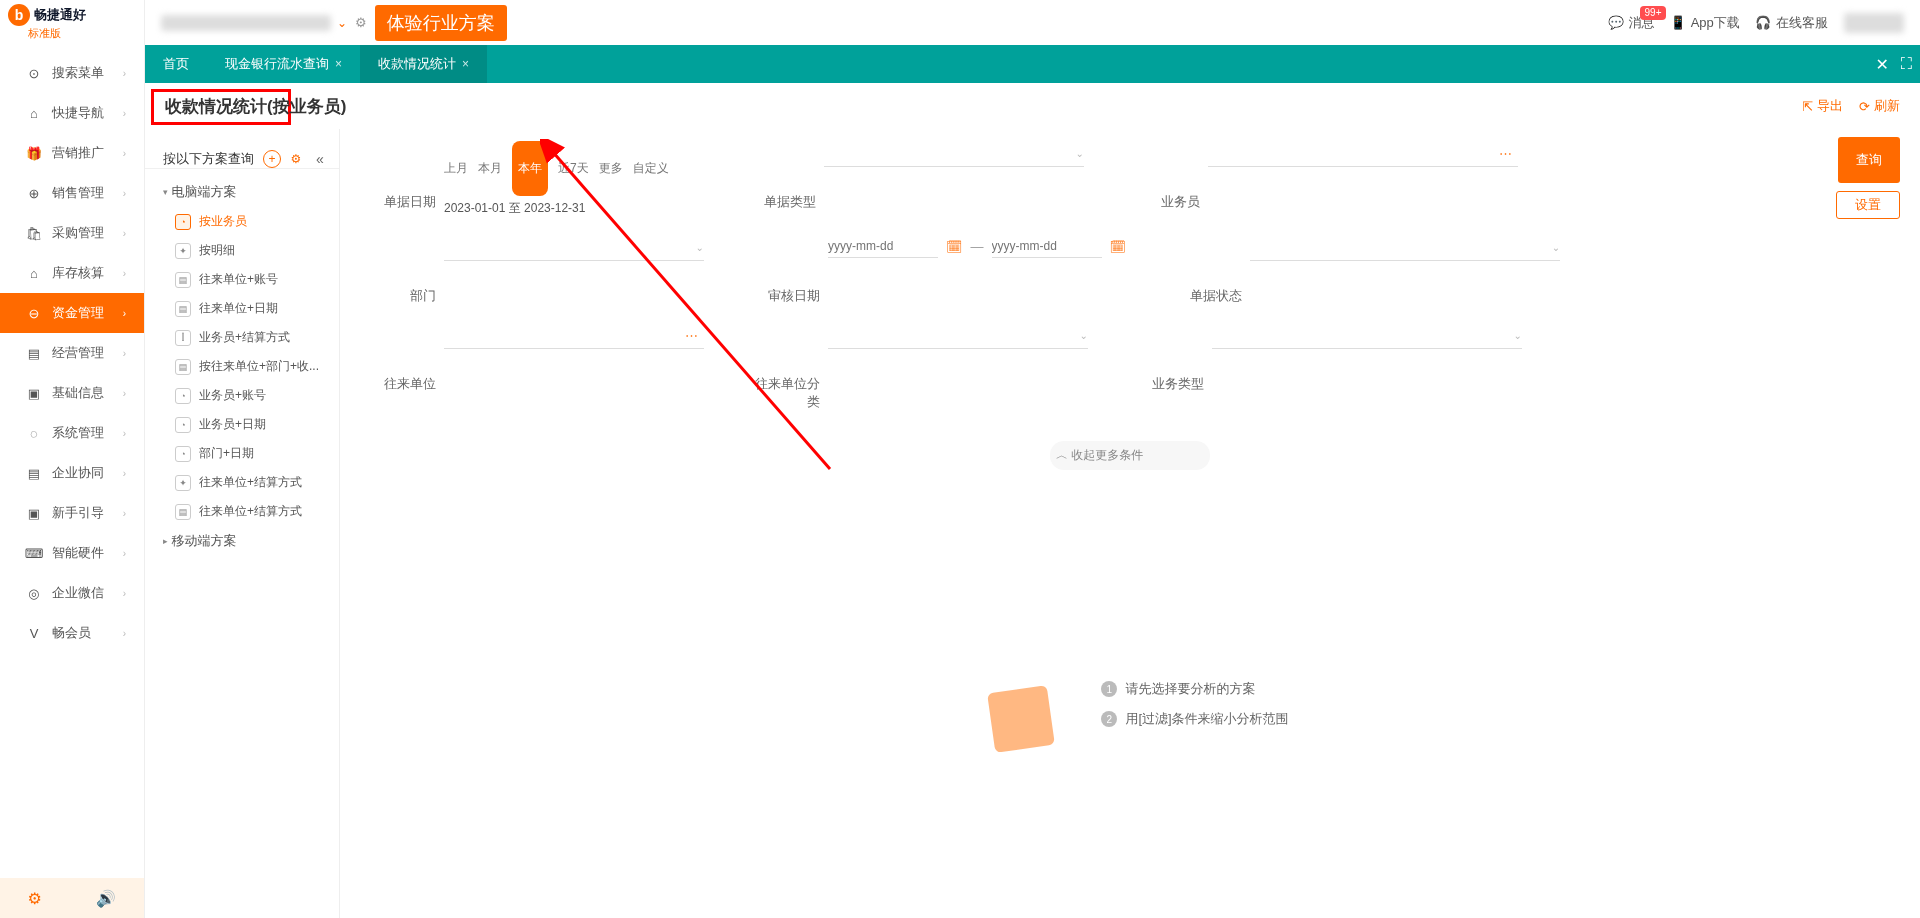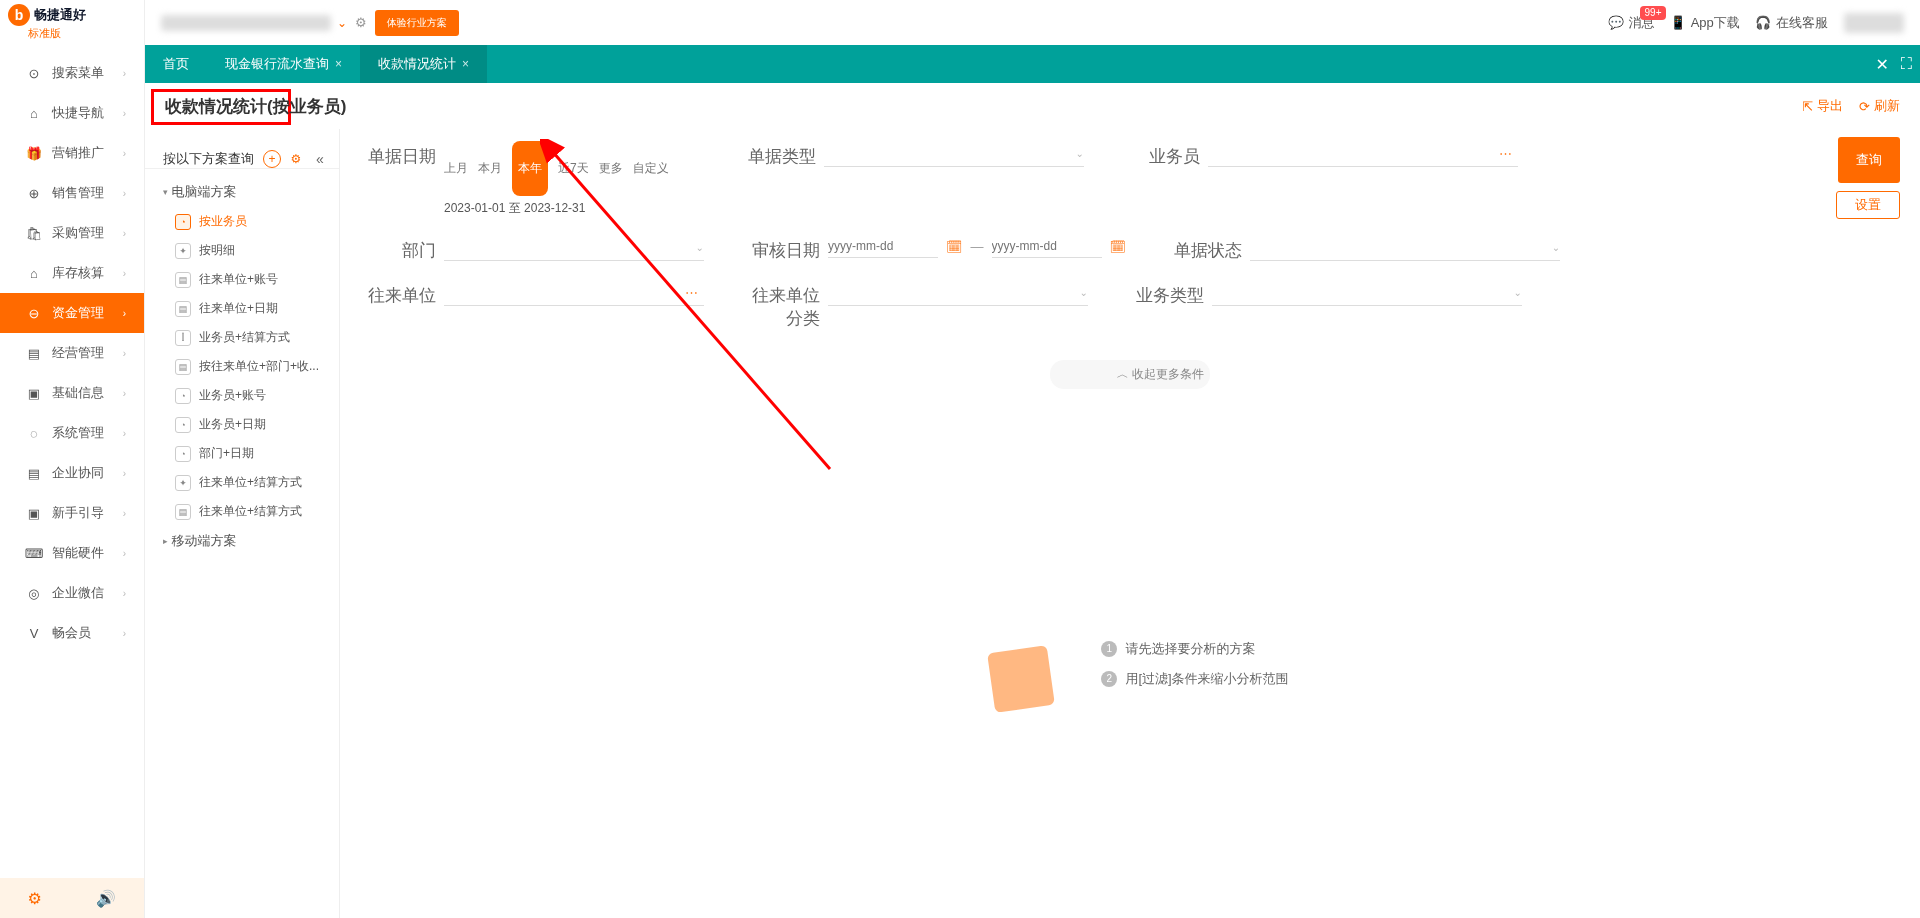--- a/index.html
+++ b/index.html
@@ -26,21 +26,21 @@
     
     .main { flex: 1; display: flex; flex-direction: column; background: #f3f4f6; }
 
     
     .topbar { height: 45px; background: #fff; display: flex; align-items: center; padding: 0 16px; justify-content: space-between; }
     .topbar-left { display: flex; align-items: center; gap: 8px; }
     .org-sel { display: flex; align-items: center; gap: 6px; color: #777; cursor: pointer; }
     .org-sel .blur { filter: blur(3px); width: 170px; height: 16px; background: #ddd; border-radius: 3px; }
     .org-caret { color: #ff6a00; font-size: 12px; }
     .gear-top { color: #999; cursor: pointer; }
-    .btn-primary { background: #ff6a00; color: #fff; border: none; padding: 6px 12px; border-radius: 3px; cursor: pointer; font-size: 10px; }
+    .btn-primary { background: #ff6a00; color: #fff; border: none; padding: 6px 12px; border-radius: 3px; cursor: pointer; font-size: 18px; }
     .topbar-right { display: flex; align-items: center; gap: 16px; color: #555; }
     .tb-item { display: flex; align-items: center; gap: 4px; cursor: pointer; position: relative; }
     .badge { position: absolute; top: -8px; right: -12px; background: #ff4d4f; color: #fff; border-radius: 4px; font-size: 10px; padding: 0 5px; line-height: 14px; }
     .avatar-blur { width: 60px; height: 20px; background: #ddd; filter: blur(3px); border-radius: 3px; }
 
     
     .tabs-bar { height: 38px; background: #00a19a; display: flex; align-items: stretch; position: relative; }
     .tab { padding: 0 18px; display: flex; align-items: center; color: #fff; cursor: pointer; gap: 6px; font-size: 13px; }
     .tab.active { background: #008c85; }
     .tab-close { font-size: 12px; opacity: 0.8; cursor: pointer; }
@@ -73,36 +73,36 @@
     .tree-item { padding: 6px 8px 6px 30px; display: flex; align-items: center; gap: 8px; cursor: pointer; color: #555; font-size: 12px; white-space: nowrap; overflow: hidden; text-overflow: ellipsis; }
     .tree-item.active { color: #ff6a00; }
     .tree-item-icon { width: 16px; height: 16px; border: 1px solid #ccc; border-radius: 3px; display: flex; align-items: center; justify-content: center; font-size: 9px; color: #888; flex-shrink: 0; }
     .tree-item.active .tree-item-icon { border-color: #ff6a00; color: #ff6a00; background: #fff3e6; }
 
     
     .query-area { flex: 1; background: #fff; margin: 0; display: flex; flex-direction: column; position: relative; }
     .form-grid { padding: 12px 20px 4px; }
     .form-row { display: flex; gap: 40px; margin-bottom: 18px; align-items: flex-start; }
     .form-field { display: flex; align-items: flex-start; min-width: 340px; }
-    .form-label { width: 76px; text-align: right; color: #666; font-size: 17px; padding-top: 4px; flex-shrink: 0; }
+    .form-label { width: 76px; text-align: right; color: #666; font-size: 13px; padding-top: 4px; flex-shrink: 0; margin-top: 48px; }
     .form-ctrl { flex: 1; margin-left: 8px; position: relative; }
     .date-quick { display: flex; gap: 10px; font-size: 12px; align-items: center; margin-bottom: 4px; }
     .dq-item { color: #777; cursor: pointer; }
     .dq-item.active { background: #ff6a00; color: #fff; padding: 19px 6px; border-radius: 8px; }
     .date-range-txt { font-size: 12px; color: #555; }
     .select-line { border-bottom: 1px solid #ddd; height: 26px; display: flex; align-items: center; justify-content: flex-end; color: #bbb; cursor: pointer; width: 260px; }
     .select-line.wide { width: 310px; }
     .select-caret { font-size: 10px; }
     .more-dots { color: #ff6a00; letter-spacing: 2px; cursor: pointer; padding-right: 4px; }
     .date-input { border: none; border-bottom: 1px solid #ddd; width: 110px; font-size: 12px; color: #b91c1c; padding: 4px 0; outline: none; }
     .date-pair { display: flex; align-items: center; gap: 8px; }
     .cal-icon { color: #ff6a00; font-size: 13px; cursor: pointer; }
     .dash { color: #999; }
 
-    .collapse-bar { text-align: right; padding: 6px; color: #888; font-size: 12px; cursor: pointer; background: #f7f7f7; border-radius: 14px; width: 160px; margin: 8px auto 12px; }
+    .collapse-bar { text-align: left; padding: 6px; color: #888; font-size: 12px; cursor: pointer; background: #f7f7f7; border-radius: 14px; width: 160px; margin: 8px auto 12px; }
 
     
     .query-actions { position: absolute; right: 20px; top: 8px; display: flex; flex-direction: column; gap: 8px; align-items: flex-end; }
     .btn-query { background: #ff6a00; color: #fff; border: none; padding: 14px 18px; border-radius: 3px; cursor: pointer; font-size: 13px; }
     .btn-setting { background: #fff; color: #ff6a00; border: 1px solid #ff6a00; padding: 4px 18px; border-radius: 3px; cursor: pointer; font-size: 13px; }
 
     
     .result-area { flex: 1; background: #fff; margin-top: 8px; position: relative; display: flex; align-items: center; justify-content: center; }
     .placeholder { display: flex; align-items: center; gap: 20px; }
     .ph-img { width: 110px; height: 110px; position: relative; }

